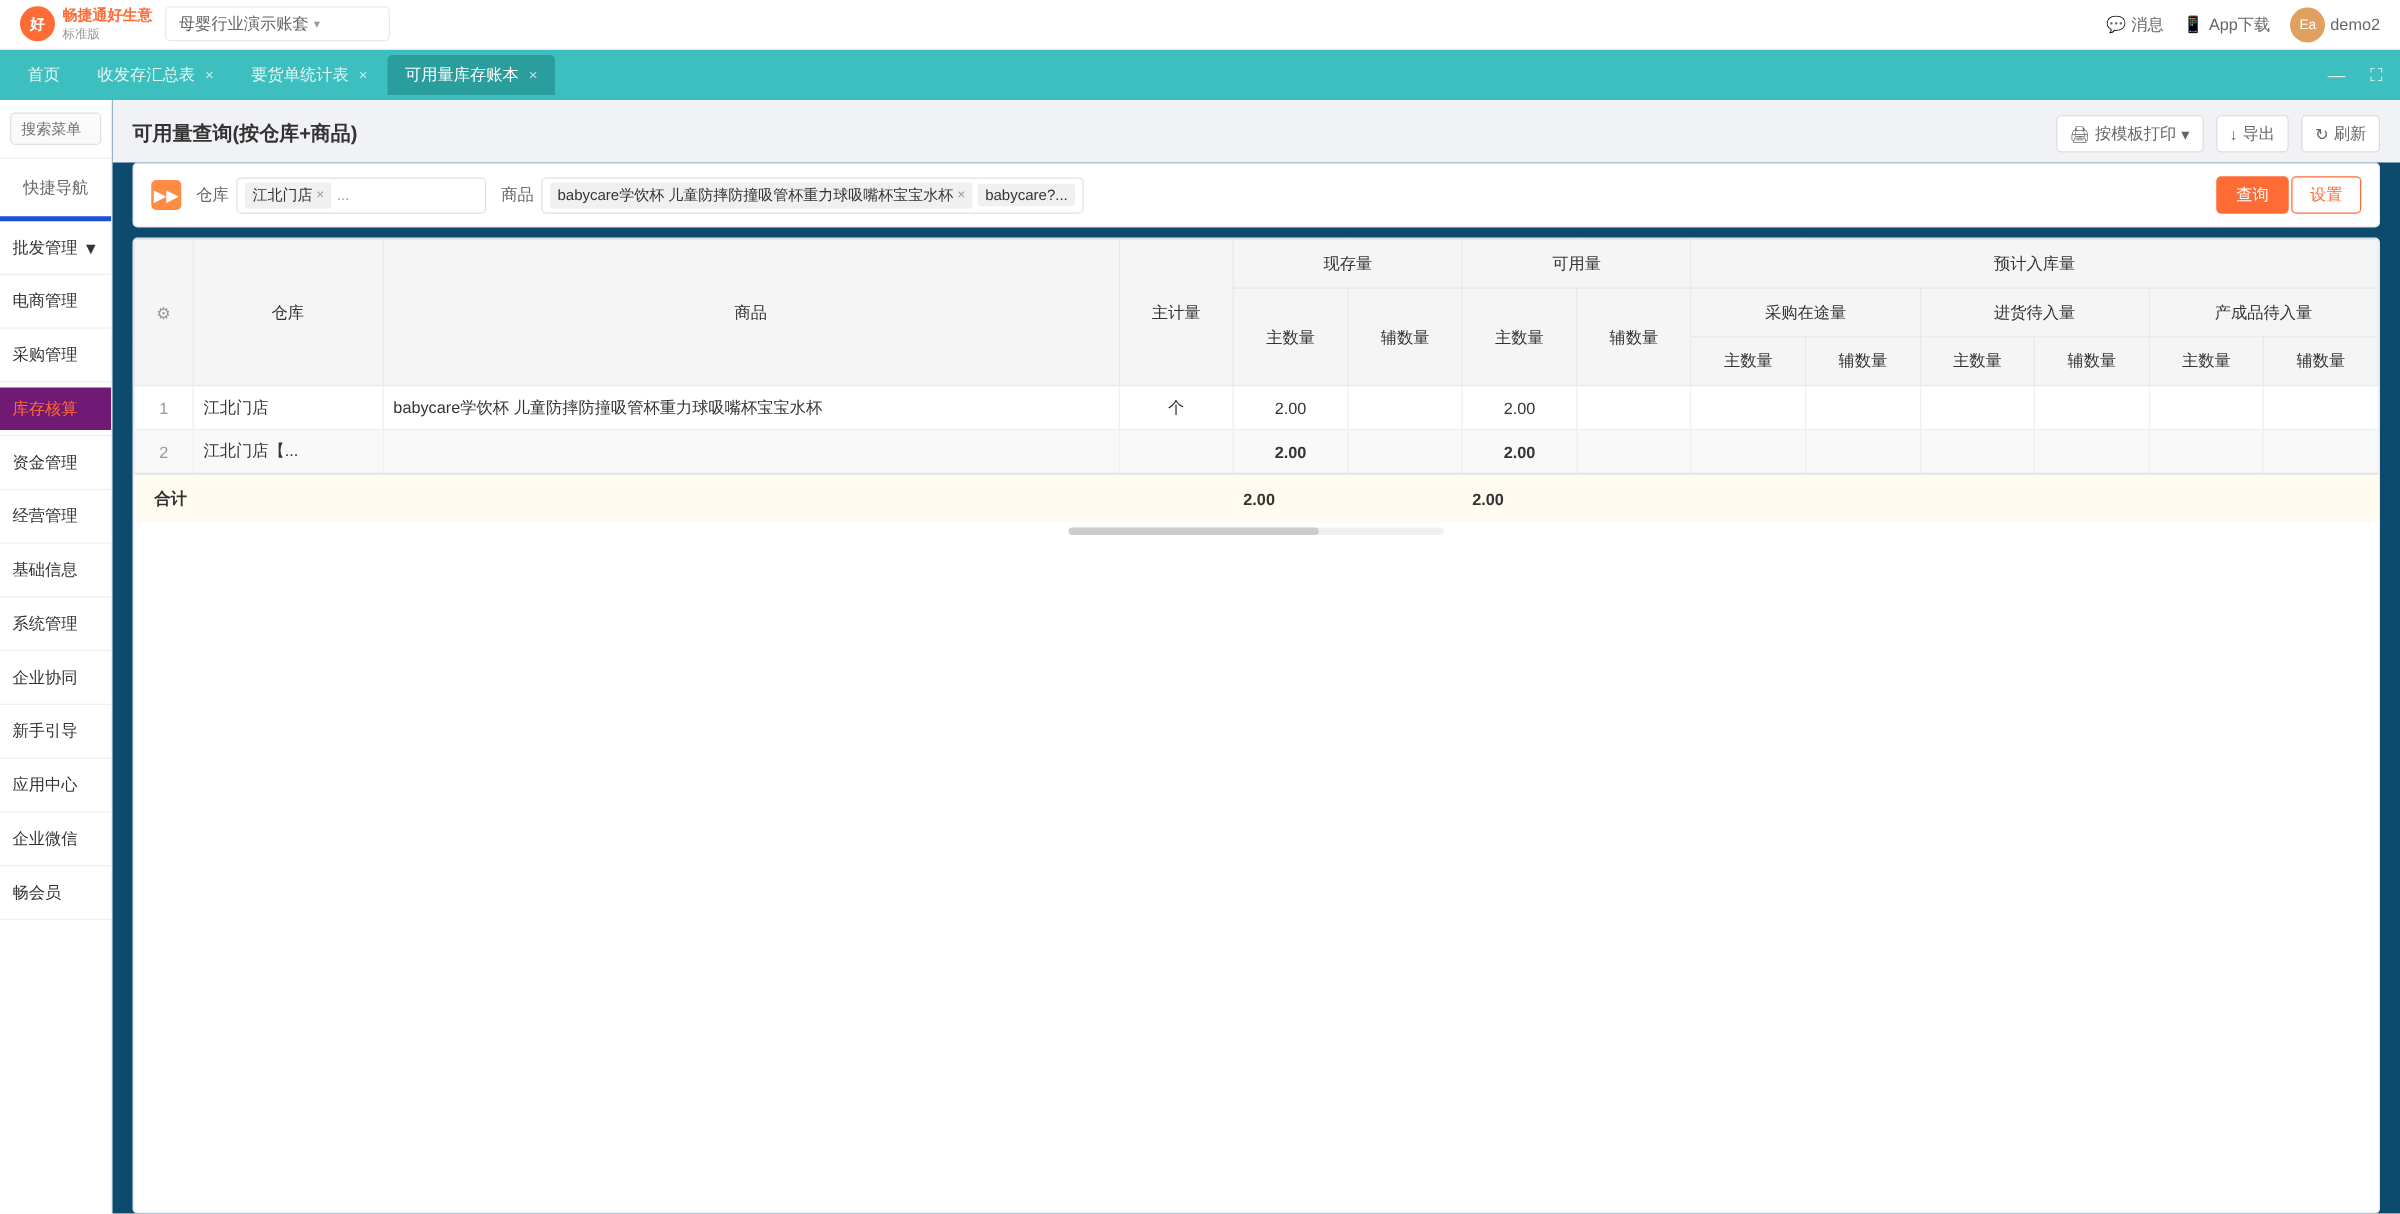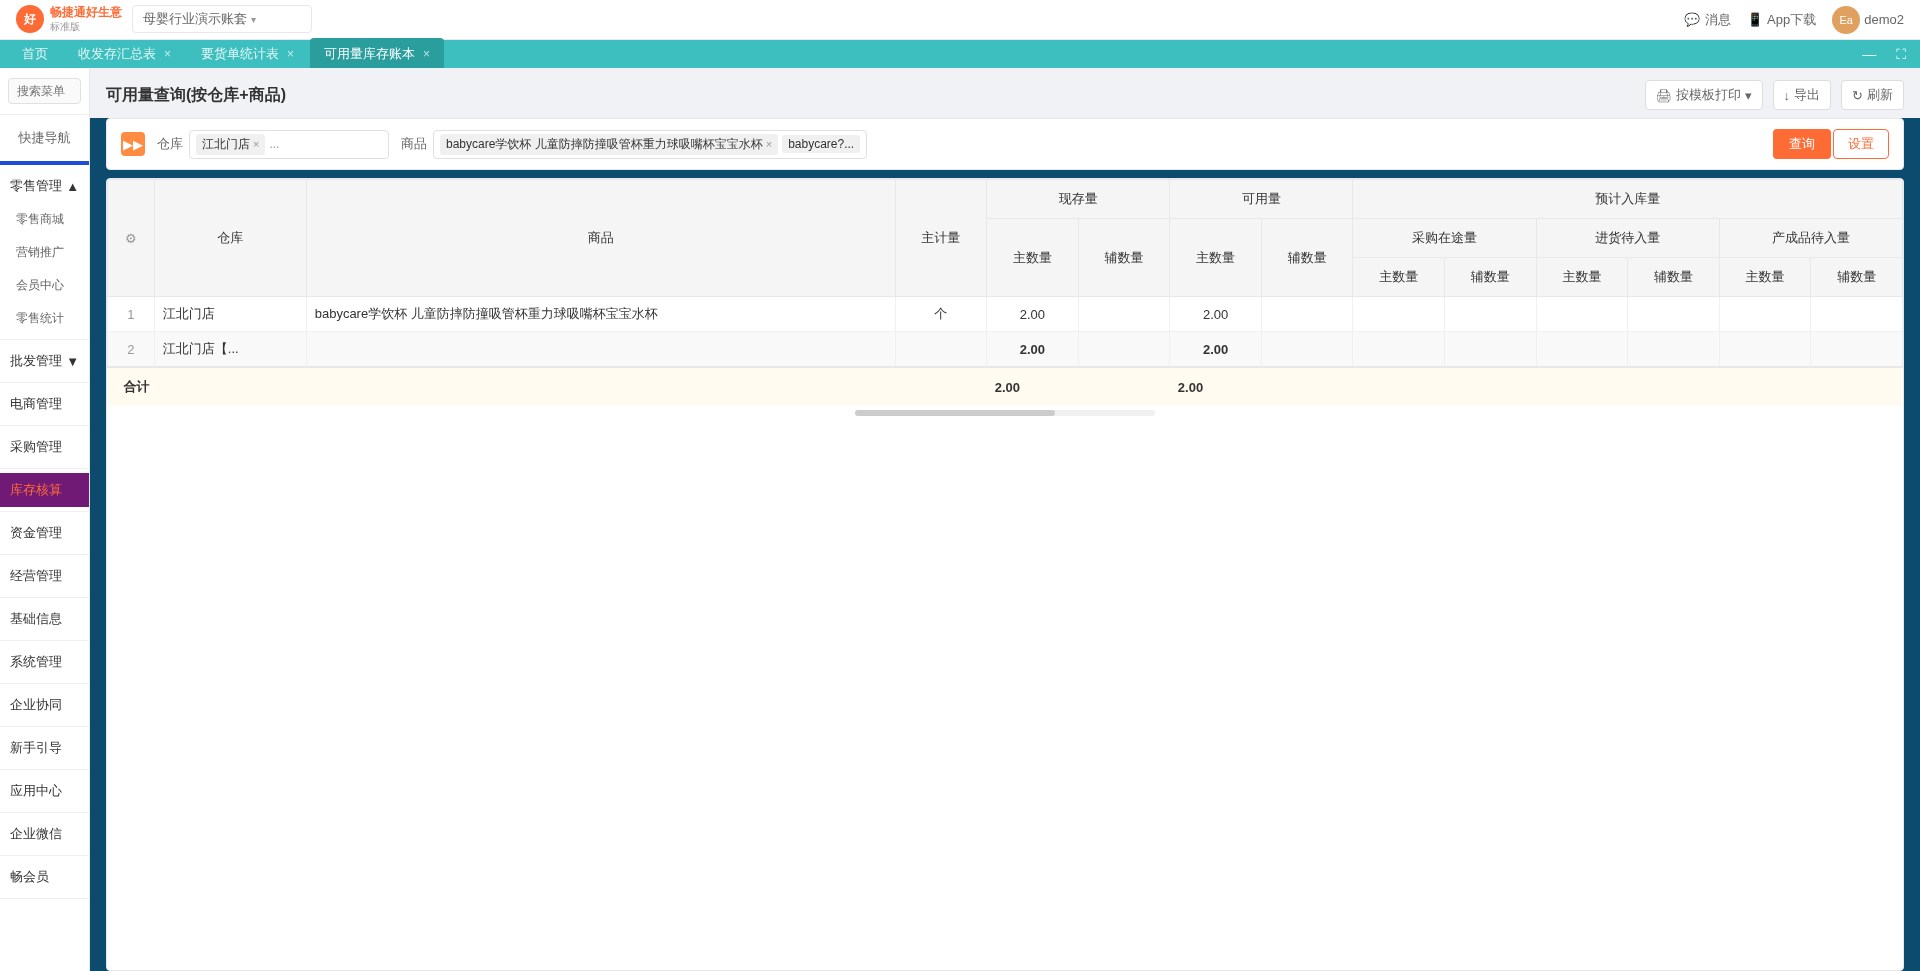--- a/index.html
+++ b/index.html
@@ -11,21 +11,21 @@
     .logo-area { display: flex; align-items: center; gap: 6px; }
     .logo-icon { width: 28px; height: 28px; background: #ff6b35; border-radius: 50%; display: flex; align-items: center; justify-content: center; color: #fff; font-size: 12px; font-weight: bold; }
     .logo-text { font-size: 12px; color: #ff6b35; font-weight: bold; line-height: 1.2; }
     .logo-subtext { font-size: 10px; color: #999; }
     .industry-selector { display: flex; align-items: center; gap: 4px; padding: 4px 10px; border: 1px solid #e8e8e8; border-radius: 4px; color: #666; cursor: pointer; min-width: 180px; }
     .top-bar-right { display: flex; align-items: center; gap: 16px; }
     .top-right-item { display: flex; align-items: center; gap: 4px; color: #666; cursor: pointer; font-size: 13px; }
     .avatar { width: 28px; height: 28px; border-radius: 50%; background: #e0a060; display: flex; align-items: center; justify-content: center; color: #fff; font-size: 11px; }
 
     
-    .nav-tabs { height: 28px; background: #3ebfbf; display: flex; align-items: center; padding: 0 8px; flex-shrink: 0; gap: 2px; }
+    .nav-tabs { height: 40px; background: #3ebfbf; display: flex; align-items: center; padding: 0 8px; flex-shrink: 0; gap: 2px; }
     .nav-tab { height: 32px; padding: 0 14px; display: flex; align-items: center; gap: 6px; border-radius: 4px 4px 0 0; cursor: pointer; font-size: 13px; color: rgba(255,255,255,0.85); white-space: nowrap; }
     .nav-tab.active { background: #2a9d9d; color: #fff; font-weight: 500; }
     .nav-tab .tab-close { font-size: 12px; color: rgba(255,255,255,0.7); cursor: pointer; margin-left: 2px; }
     .home-tab { background: transparent; }
     .tab-actions { margin-left: auto; display: flex; align-items: center; gap: 8px; }
     .tab-action-btn { color: rgba(255,255,255,0.85); cursor: pointer; font-size: 14px; padding: 2px 6px; }
 
     
     .main-layout { display: flex; flex: 1; overflow: hidden; }
 
@@ -137,30 +137,20 @@
 <div class="main-layout">
 
   <div class="sidebar">
     <div class="sidebar-search">
       <input class="sidebar-search-box" type="text" placeholder="搜索菜单" style="">
     </div>
     <div class="sidebar-nav">
       <div class="sidebar-nav-item">快捷导航</div>
     </div>
 
-    <div class="sidebar-section">
-      <div class="sidebar-section-header">
-        <span>零售管理</span>
-        <span>▲</span>
-      </div>
-      <div class="sidebar-item">零售商城</div>
-      <div class="sidebar-item">营销推广</div>
-      <div class="sidebar-item">会员中心</div>
-      <div class="sidebar-item">零售统计</div>
-    </div>
 
     <div class="sidebar-section">
       <div class="sidebar-section-header">
         <span>批发管理</span>
         <span>▼</span>
       </div>
     </div>
 
     <div class="sidebar-section">
       <div class="sidebar-section-header">

